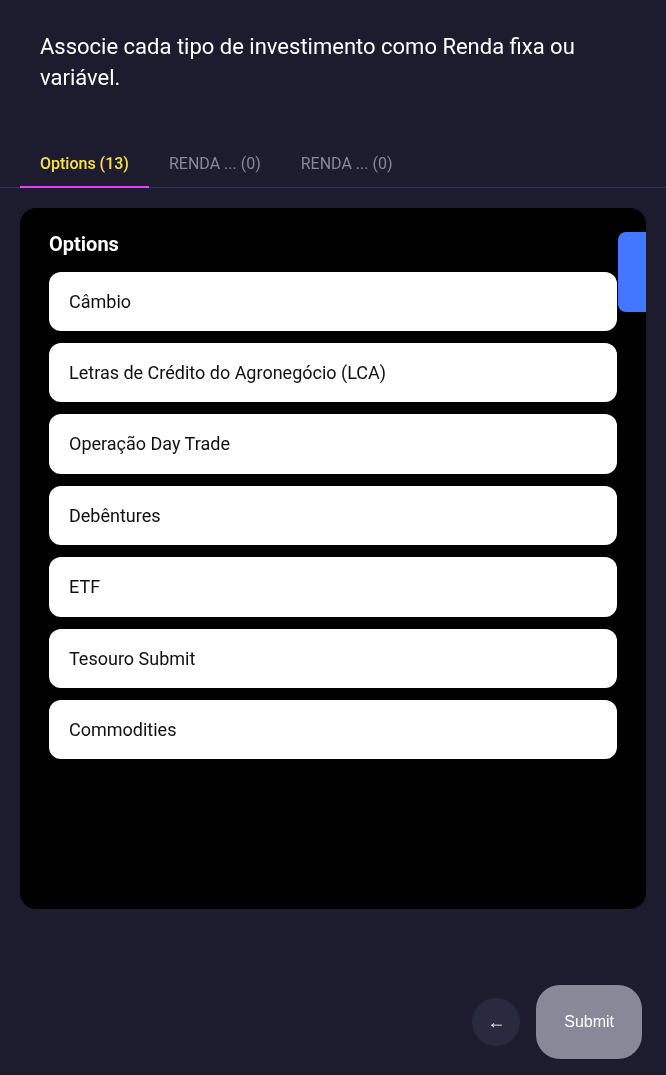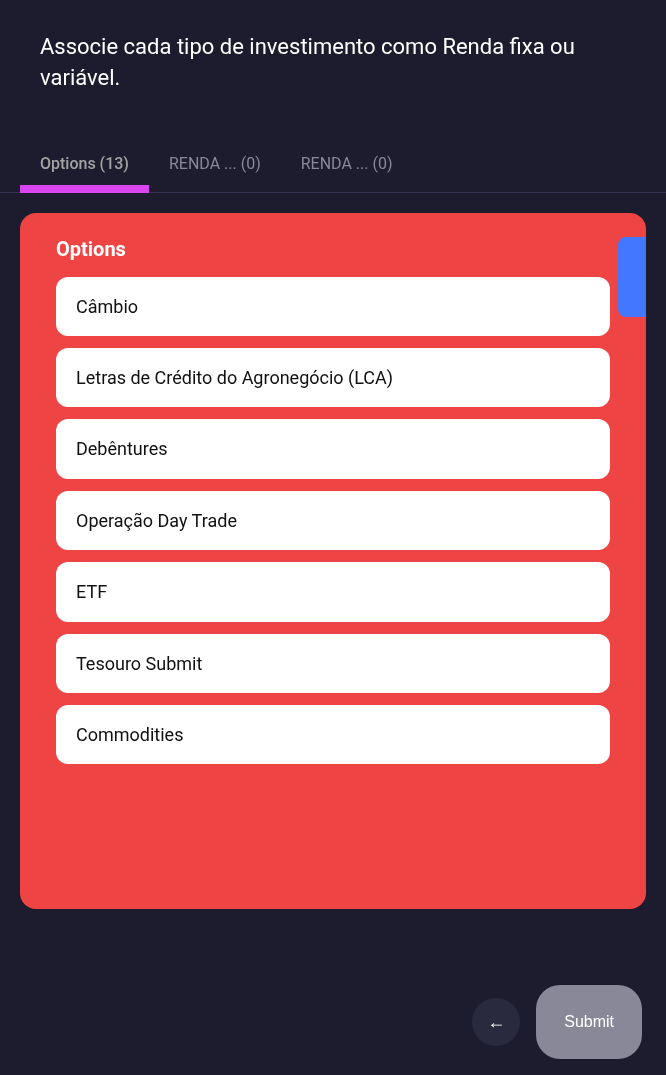--- a/index.html
+++ b/index.html
@@ -52,36 +52,36 @@
       padding: 12px 20px;
       font-size: 16px;
       cursor: pointer;
       color: #888899;
       border-bottom: 3px solid transparent;
       margin-bottom: -1px;
       white-space: nowrap;
     }
 
     .tab.active {
-      color: #a3a3a3;
-      border-bottom: 8px solid #d946ef;
+      color: #fde047;
+      border-bottom: 2px solid #d946ef;
       font-weight: 500;
     }
 
     .main-content {
       flex: 1;
       padding: 20px 20px;
       overflow: hidden;
       position: relative;
     }
 
     .options-card {
-      background-color: #ef4444;
+      background-color: #000000;
       border-radius: 16px;
-      padding: 24px 12px;
+      padding: 24px 5px;
       height: calc(100% - 40px);
       overflow: hidden;
       position: relative;
     }
 
     .options-card-header {
       padding: 0 24px 16px 24px;
     }
 
     .options-card-title {
@@ -196,24 +196,24 @@
       <div class="blue-button-side"></div>
 
       <div class="options-list">
         <div class="option-item">
           <span class="option-item-text">Câmbio</span>
         </div>
         <div class="option-item">
           <span class="option-item-text">Letras de Crédito do Agronegócio (LCA)</span>
         </div>
         <div class="option-item">
+          <span class="option-item-text">Operação Day Trade</span>
+        </div>
+        <div class="option-item">
           <span class="option-item-text">Debêntures</span>
-        </div>
-        <div class="option-item">
-          <span class="option-item-text">Operação Day Trade</span>
         </div>
         <div class="option-item">
           <span class="option-item-text">ETF</span>
         </div>
         <div class="option-item">
           <span class="option-item-text">Tesouro Submit</span>
         </div>
         <div class="option-item">
           <span class="option-item-text">Commodities</span>
         </div>

